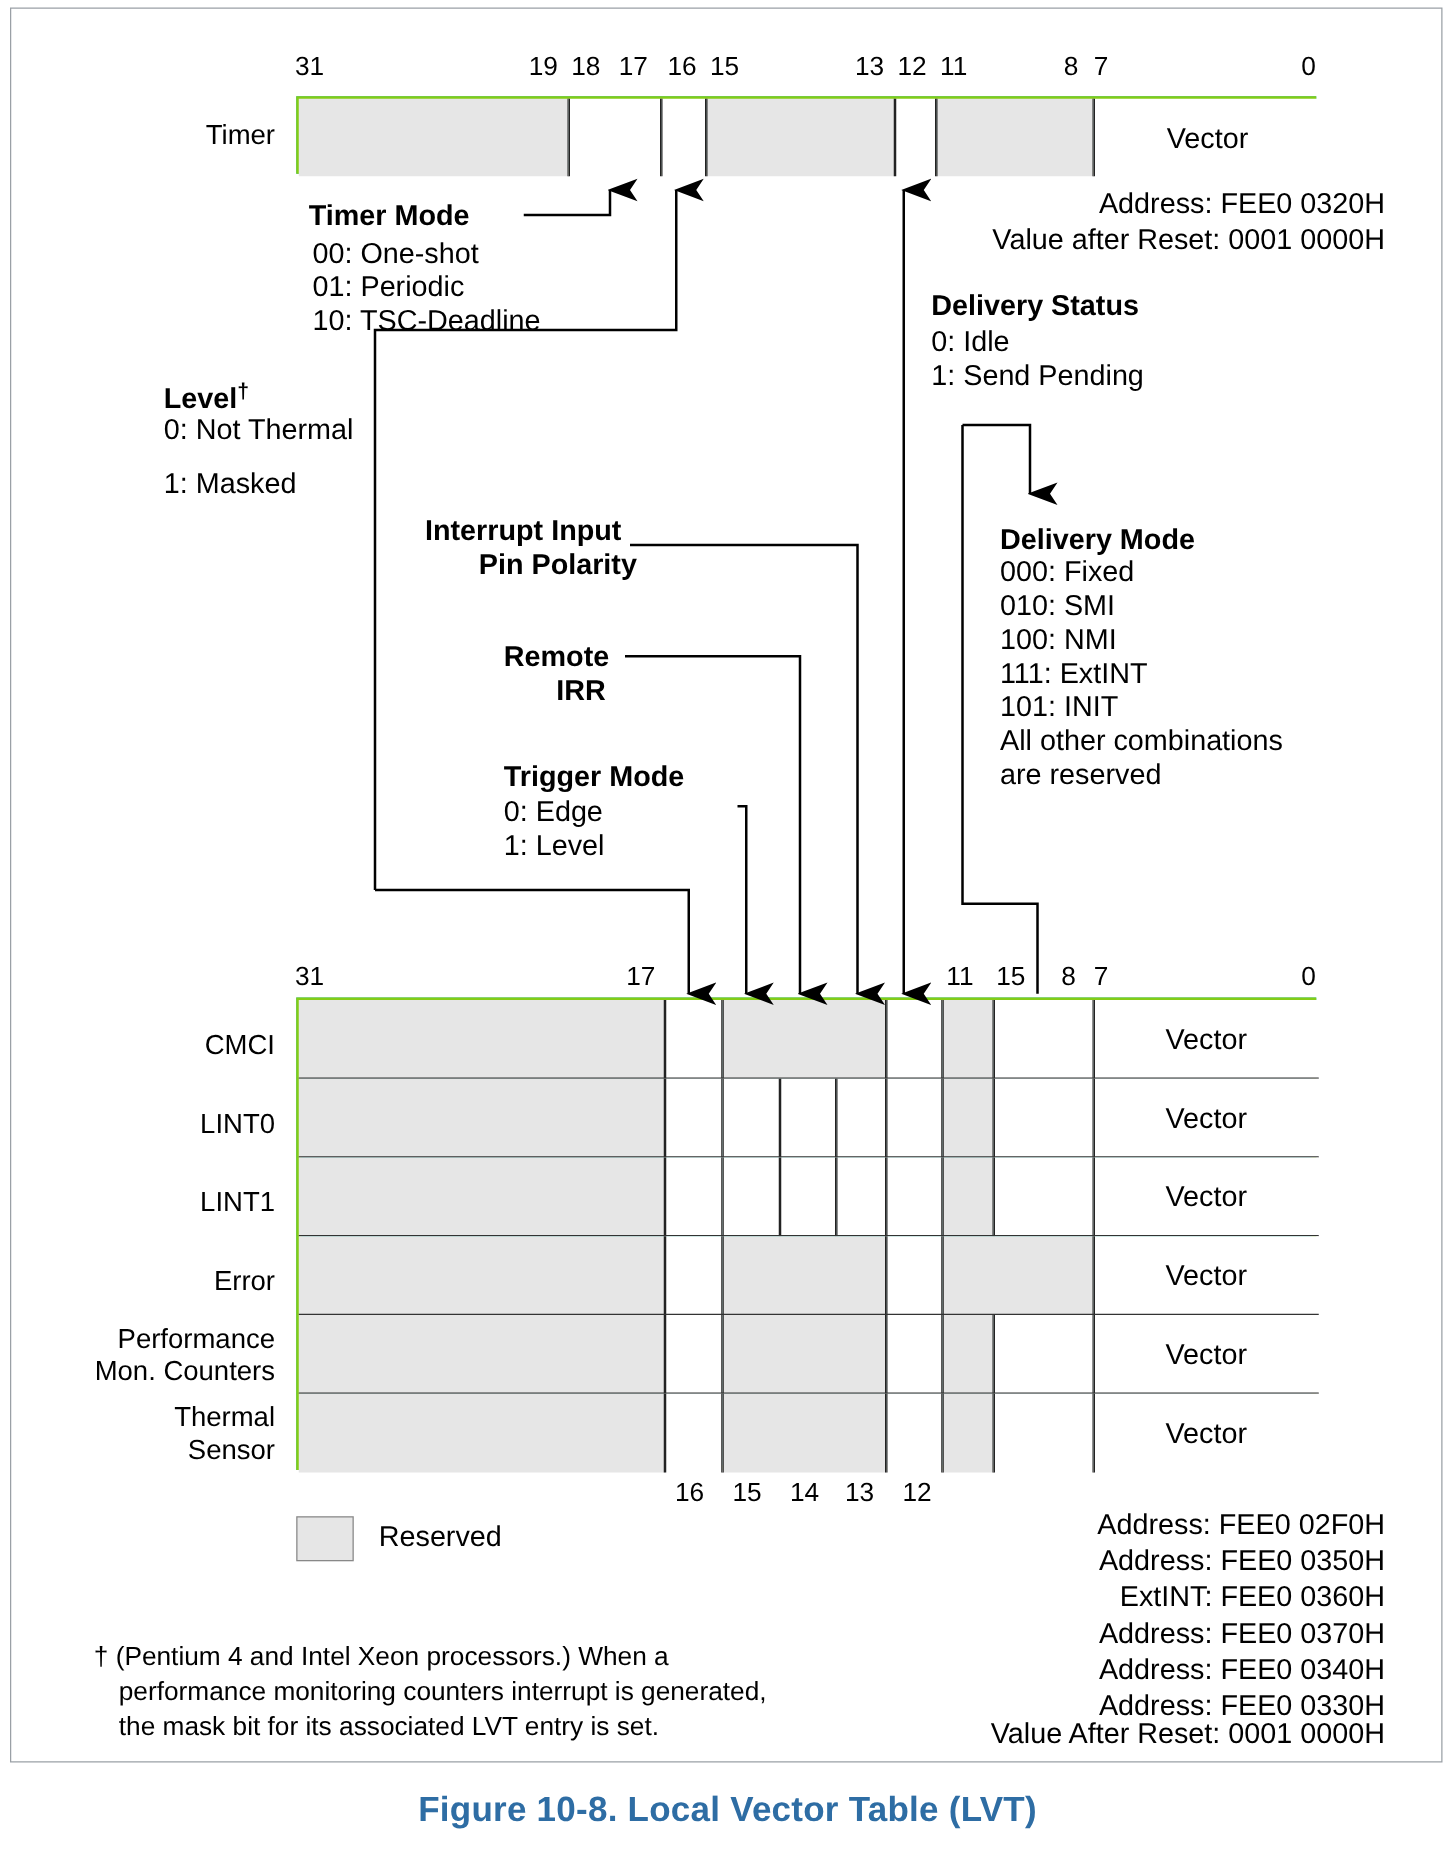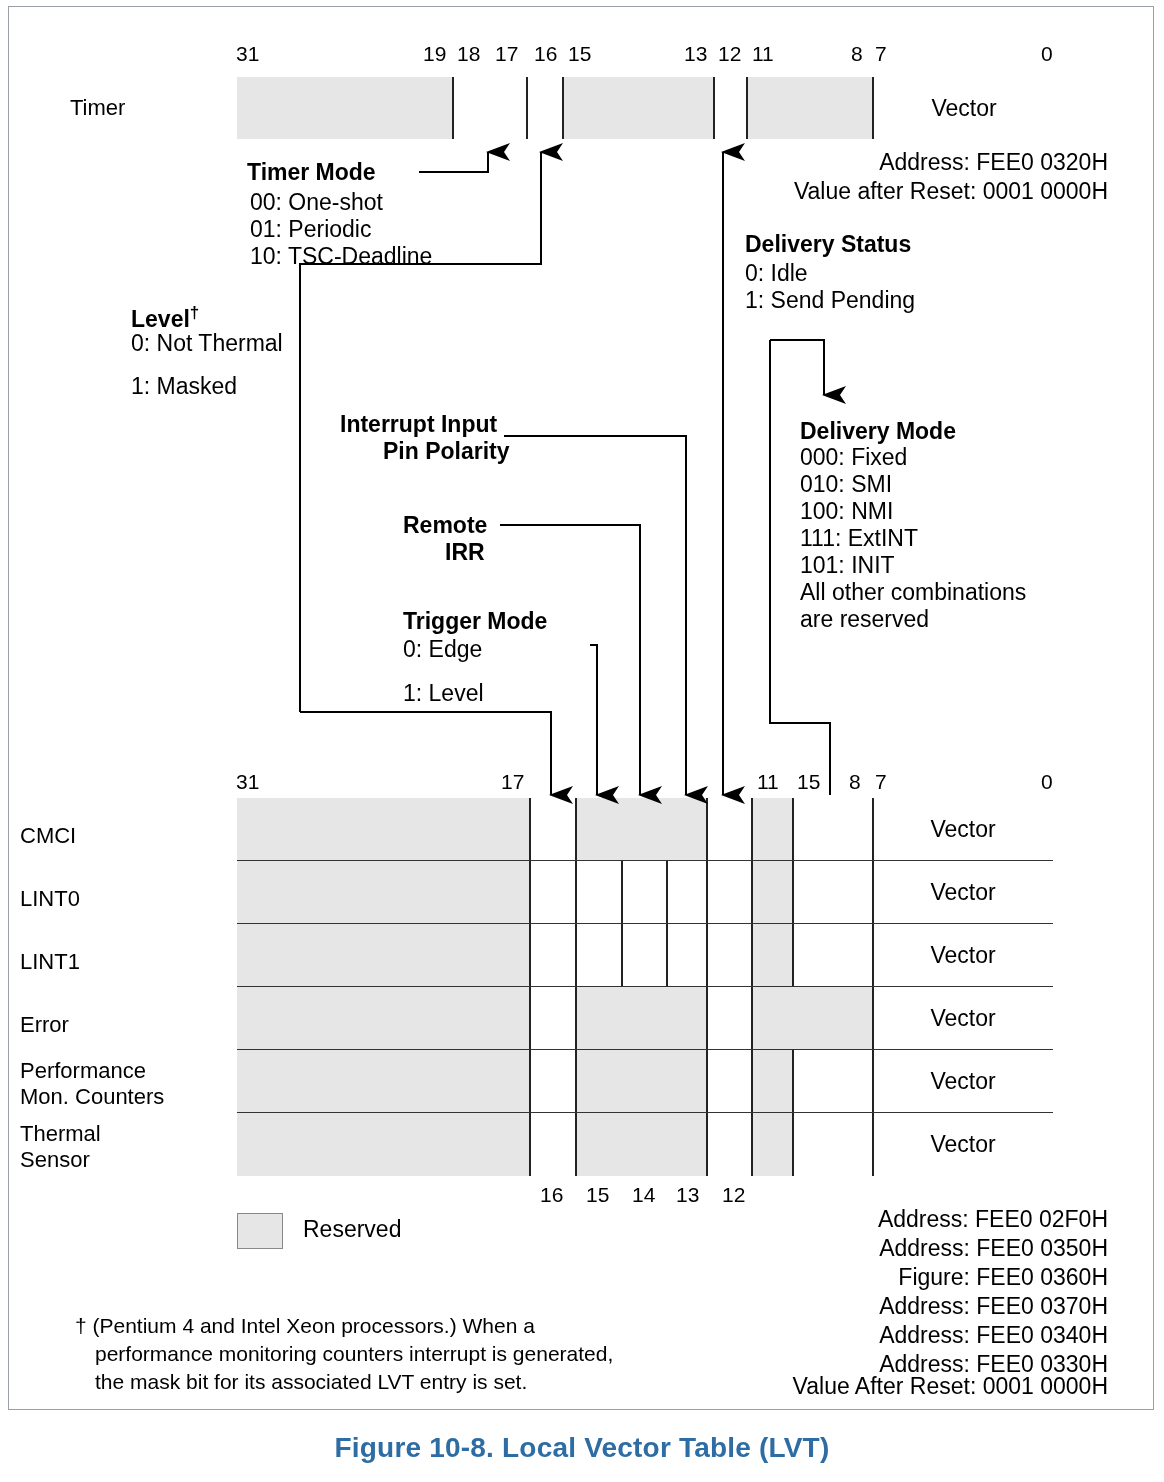--- a/index.html
+++ b/index.html
@@ -1,25 +1,25 @@
 <!DOCTYPE html>
 <html><head>
 <meta charset="utf-8">
 <style>
   html,body{margin:0;padding:0;background:#ffffff;}
   body{width:1164px;height:1482px;font-family:"Liberation Sans",sans-serif;color:#000;}
   #root{position:relative;width:1164px;height:1482px;overflow:hidden;}
   .frame{position:absolute;left:8px;top:6px;width:1146px;height:1404px;border:1px solid #9aa0a6;box-sizing:border-box;}
   .abs{position:absolute;}
   .bitnum{font-size:21px;line-height:21px;white-space:nowrap;}
-  .rowlabel{font-size:22px;line-height:26px;text-align:left;white-space:nowrap;}
+  .rowlabel{font-size:22px;line-height:26px;text-align:right;white-space:nowrap;}
   .ttl{font-weight:bold;font-size:23px;line-height:27px;white-space:nowrap;}
   .txt{font-size:23px;line-height:27px;white-space:nowrap;}
   .cellbox{position:absolute;box-sizing:border-box;border-left:1.5px solid #222;border-right:1.5px solid #222;}
-  .reg{position:absolute;box-sizing:border-box;border:2px solid #84cc16;background:#14b8a6;}
+  .reg{position:absolute;box-sizing:border-box;border:4px solid #84cc16;background:#14b8a6;}
   .res{background:#e6e6e6;}
   .wht{background:#ffffff;}
   .vecword{position:absolute;font-size:23px;line-height:23px;text-align:center;}
   svg.lines{position:absolute;left:0;top:0;width:1164px;height:1482px;pointer-events:none;}
   .caption{position:absolute;width:1164px;text-align:center;font-weight:bold;font-size:28px;color:#2e6da4;letter-spacing:.2px;}
   .legendbox{position:absolute;width:46px;height:36px;background:#e6e6e6;border:1.5px solid #888;box-sizing:border-box;}
   .foot{position:absolute;font-size:21px;line-height:28px;white-space:nowrap;}
   .addr{position:absolute;font-size:23px;line-height:29px;text-align:right;white-space:nowrap;}
   .sup{font-size:17px;vertical-align:super;}
 </style>
@@ -81,21 +81,21 @@
   <div class="abs txt" style="left:800px;top:606px;">are reserved</div>
 
   <div class="abs ttl" style="left:340px;top:411px;">Interrupt Input</div>
   <div class="abs ttl" style="left:383px;top:438px;">Pin Polarity</div>
 
   <div class="abs ttl" style="left:403px;top:512px;">Remote</div>
   <div class="abs ttl" style="left:445px;top:539px;">IRR</div>
 
   <div class="abs ttl" style="left:403px;top:608px;">Trigger Mode</div>
   <div class="abs txt" style="left:403px;top:636px;">0: Edge</div>
-  <div class="abs txt" style="left:403px;top:663px;margin-top:17px;">1: Level</div>
+  <div class="abs txt" style="left:403px;top:663px;">1: Level</div>
 
   <div class="abs bitnum" style="left:236px;top:771px;">31</div>
   <div class="abs bitnum" style="left:501px;top:771px;">17</div>
   <div class="abs bitnum" style="left:757px;top:771px;">11</div>
   <div class="abs bitnum" style="left:797px;top:771px;">15</div>
   <div class="abs bitnum" style="left:849px;top:771px;">8</div>
   <div class="abs bitnum" style="left:875px;top:771px;">7</div>
   <div class="abs bitnum" style="left:1041px;top:771px;">0</div>
 
   <div class="reg" style="left:237px;top:798px;width:816px;height:378px;">
@@ -188,21 +188,21 @@
   <div class="abs bitnum" style="left:586px;top:1184px;">15</div>
   <div class="abs bitnum" style="left:632px;top:1184px;">14</div>
   <div class="abs bitnum" style="left:676px;top:1184px;">13</div>
   <div class="abs bitnum" style="left:722px;top:1184px;">12</div>
 
   <div class="legendbox" style="left:237px;top:1213px;"></div>
   <div class="abs txt" style="left:303px;top:1216px;">Reserved</div>
 
   <div class="addr" style="left:648px;top:1205px;width:460px;">Address: FEE0 02F0H</div>
   <div class="addr" style="left:648px;top:1234px;width:460px;">Address: FEE0 0350H</div>
-  <div class="addr" style="left:648px;top:1263px;width:460px;">Figure: FEE0 0360H</div>
+  <div class="addr" style="left:648px;top:1263px;width:460px;">ExtINT: FEE0 0360H</div>
   <div class="addr" style="left:648px;top:1292px;width:460px;">Address: FEE0 0370H</div>
   <div class="addr" style="left:648px;top:1321px;width:460px;">Address: FEE0 0340H</div>
   <div class="addr" style="left:648px;top:1350px;width:460px;">Address: FEE0 0330H</div>
   <div class="addr" style="left:648px;top:1372px;width:460px;">Value After Reset: 0001 0000H</div>
 
   <div class="foot" style="left:75px;top:1312px;">† (Pentium 4 and Intel Xeon processors.) When a</div>
   <div class="foot" style="left:95px;top:1340px;">performance monitoring counters interrupt is generated,</div>
   <div class="foot" style="left:95px;top:1368px;">the mask bit for its associated LVT entry is set.</div>
 
   <svg class="lines" viewBox="0 0 1164 1482">

